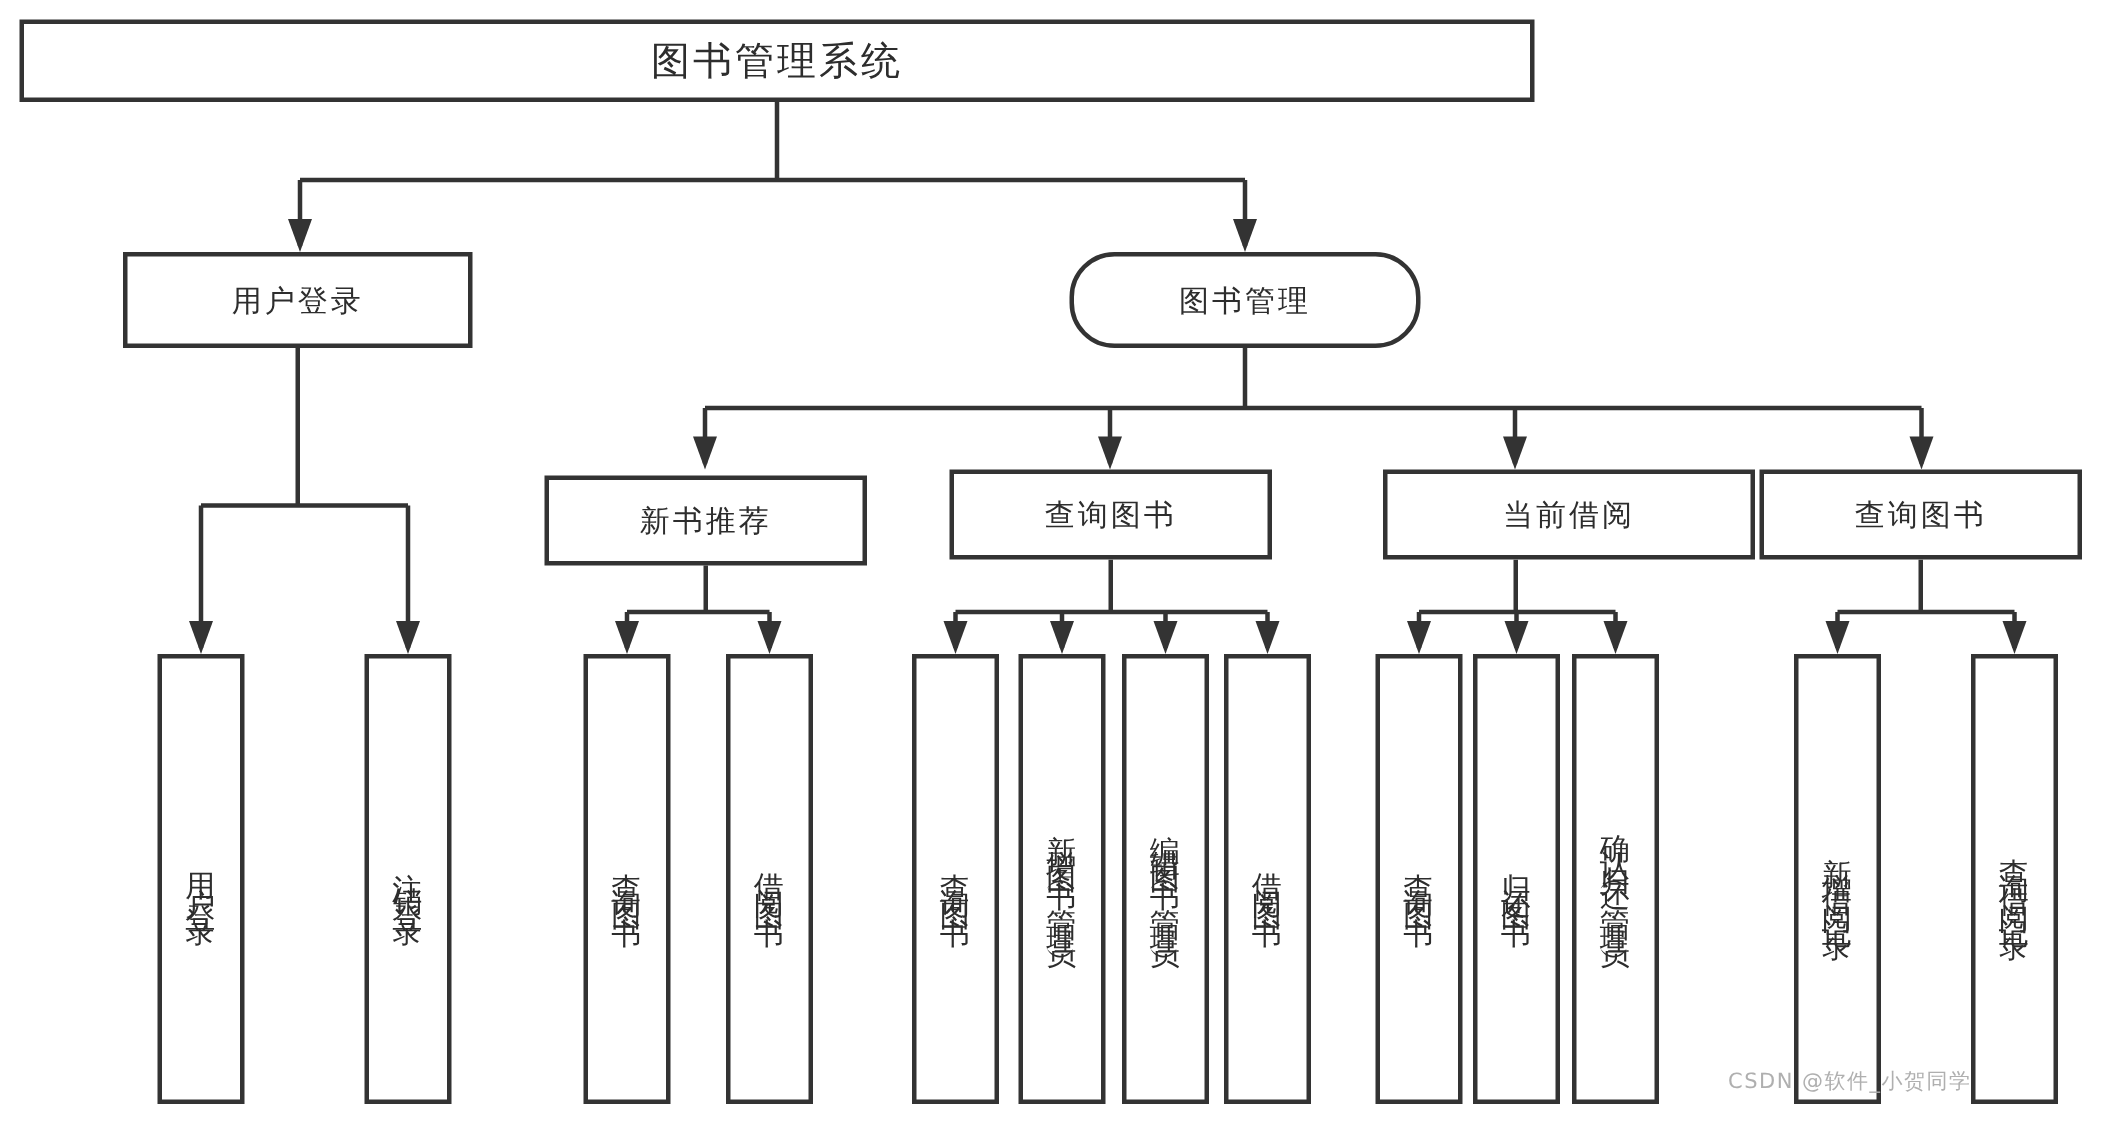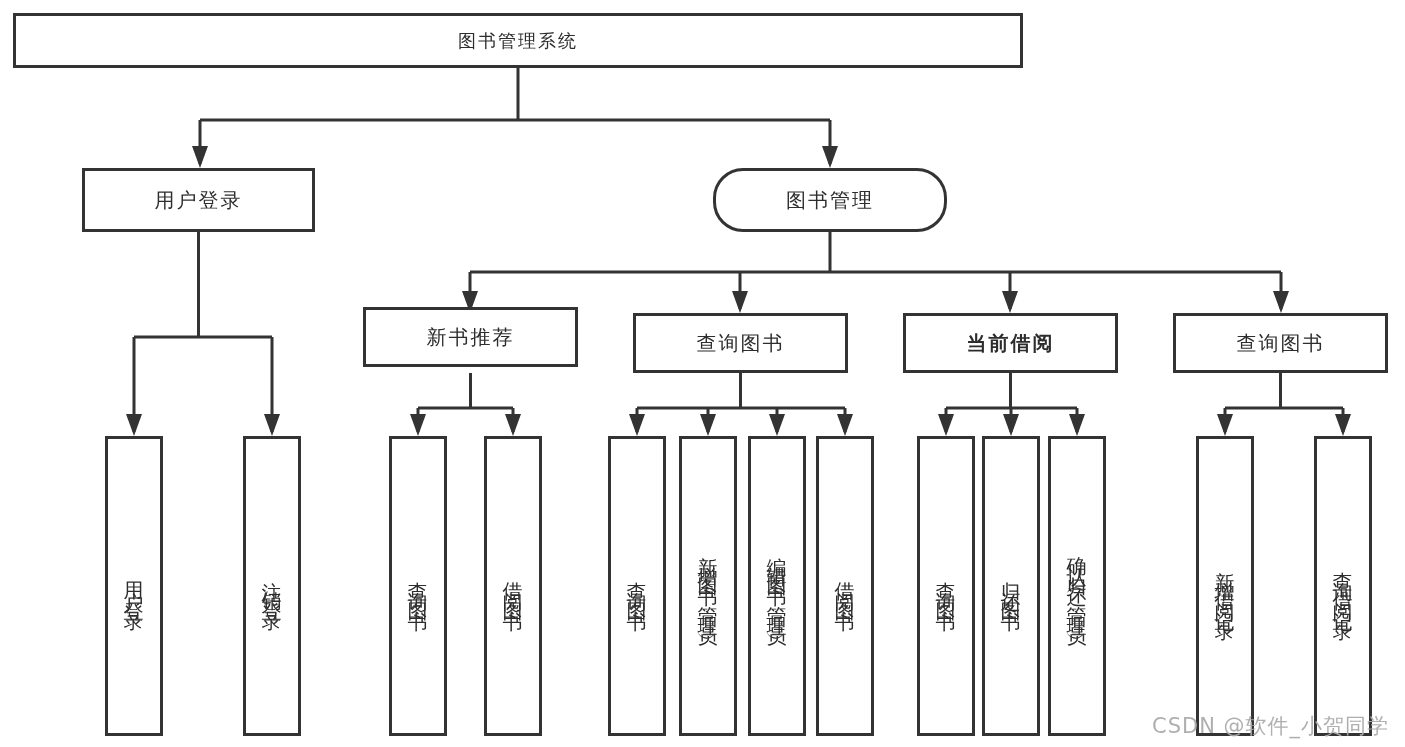--- a/index.html
+++ b/index.html
@@ -31,32 +31,32 @@
     color: #2d2d2d;
     display: flex;
     align-items: center;
     justify-content: center;
     font-size: 20px;
     line-height: 1;
   }
   .box.h {
     letter-spacing: 2px;
   }
-  .box.root { font-size: 18px; }
+  .box.root { font-size: 26px; }
   .box.v {
     writing-mode: vertical-rl;
     text-orientation: mixed;
     letter-spacing: 10px;
     font-size: 20px;
   }
   .watermark {
     position: absolute;
     left: 1152px;
     top: 712px;
-    font-size: 21px;
+    font-size: 14px;
     color: rgba(171, 171, 171, 0.95);
     letter-spacing: 1px;
     white-space: nowrap;
     z-index: 5;
   }
 </style>
 </head>
 <body>
 
 <div class="stage">
@@ -92,23 +92,23 @@
       <path d="M1225 436 l-8 -22 l16 0 z"></path>
       <path d="M1343 436 l-8 -22 l16 0 z"></path>
     </g>
   </svg>
 
   <div class="box h root" style="left:13px; top:13px; width:1010px; height:55px;">图书管理系统</div>
 
   <div class="box h" style="left:82px; top:168px; width:233px; height:64px;">用户登录</div>
   <div class="box h" style="left:713px; top:168px; width:234px; height:64px;border-radius:30px;">图书管理</div>
 
-  <div class="box h" style="left:363px; top:307px; width:215px; height:60px;">新书推荐</div>
+  <div class="box h" style="left:363px; top:317px; width:215px; height:60px;">新书推荐</div>
   <div class="box h" style="left:633px; top:313px; width:215px; height:60px;">查询图书</div>
-  <div class="box h" style="left:903px; top:313px; width:215px; height:60px;font-weight:bold;">当前借阅</div>
+  <div class="box h" style="left:922px; top:313px; width:248px; height:60px;">当前借阅</div>
   <div class="box h" style="left:1173px; top:313px; width:215px; height:60px;">查询图书</div>
 
   <div class="box v" style="left:105px; top:436px; width:58px; height:300px;">用户登录</div>
   <div class="box v" style="left:243px; top:436px; width:58px; height:300px;">注销登录</div>
 
   <div class="box v" style="left:389px; top:436px; width:58px; height:300px;">查询图书</div>
   <div class="box v" style="left:484px; top:436px; width:58px; height:300px;">借阅图书</div>
 
   <div class="box v" style="left:608px; top:436px; width:58px; height:300px;">查询图书</div>
   <div class="box v" style="left:679px; top:436px; width:58px; height:300px;">新增图书（管理员）</div>

